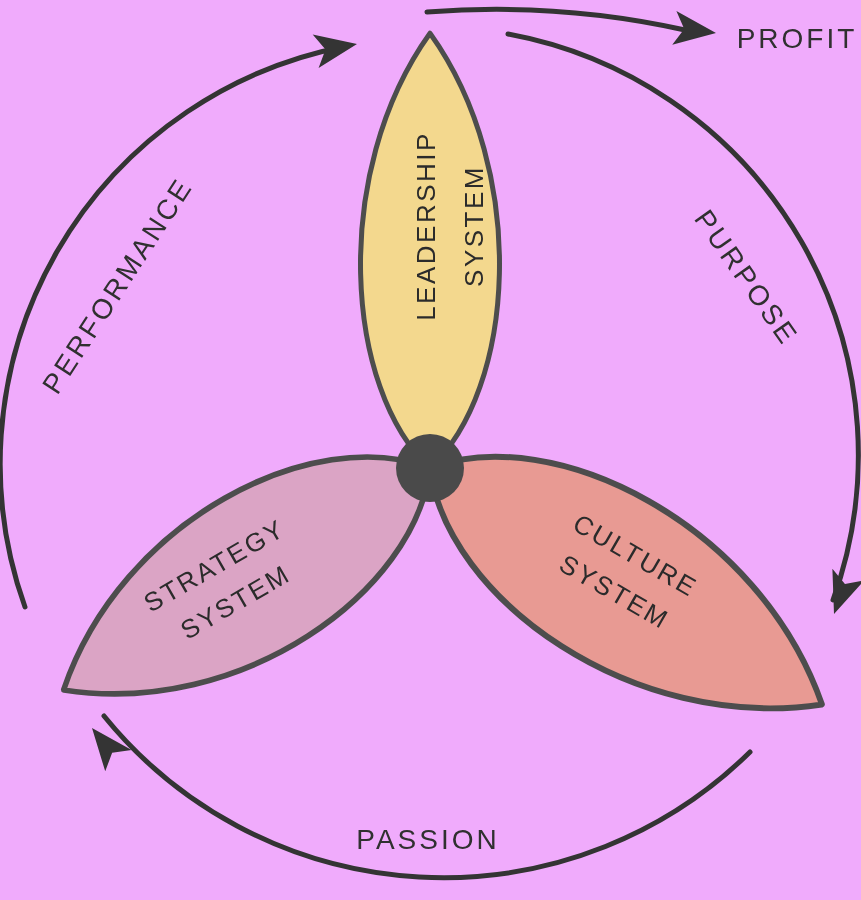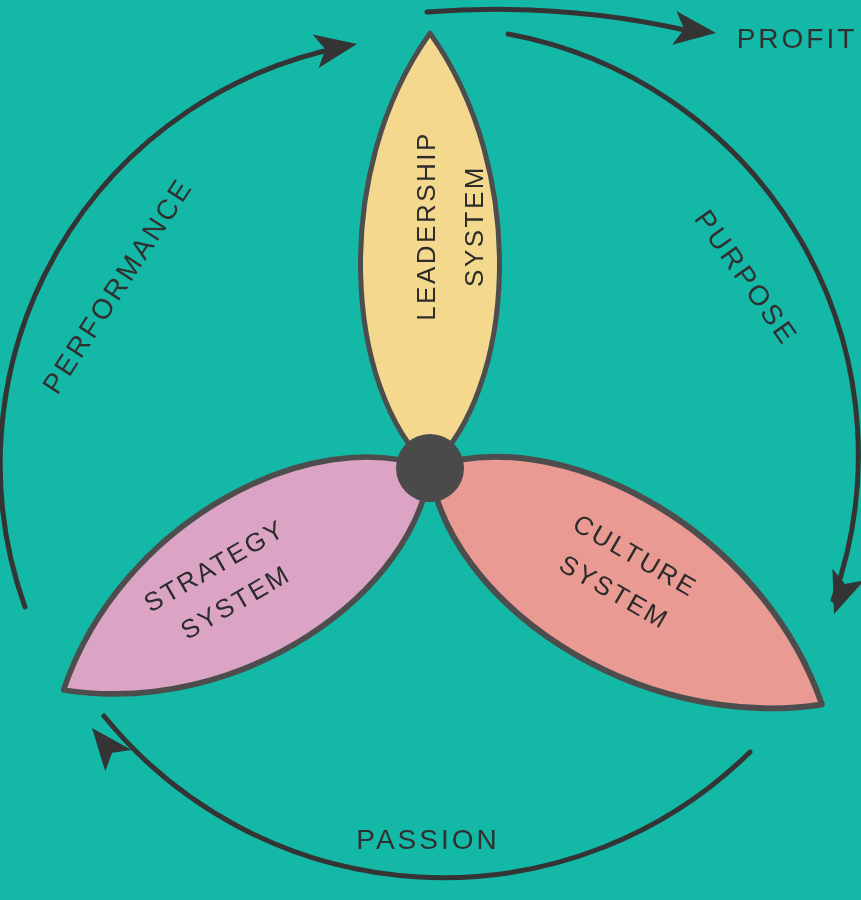--- a/index.html
+++ b/index.html
@@ -8,21 +8,21 @@
     background: #000000;
     width: 861px;
     height: 900px;
     overflow: hidden;
     font-family: "Liberation Sans", sans-serif;
   }
   #stage {
     position: relative;
     width: 861px;
     height: 900px;
-    background: #14b8a6;
+    background: #f0abfc;
   }
   svg { display: block; }
 
   .arc {
     fill: none;
     stroke: #343434;
     stroke-width: 5;
     stroke-linecap: round;
   }
   .arrowhead {

